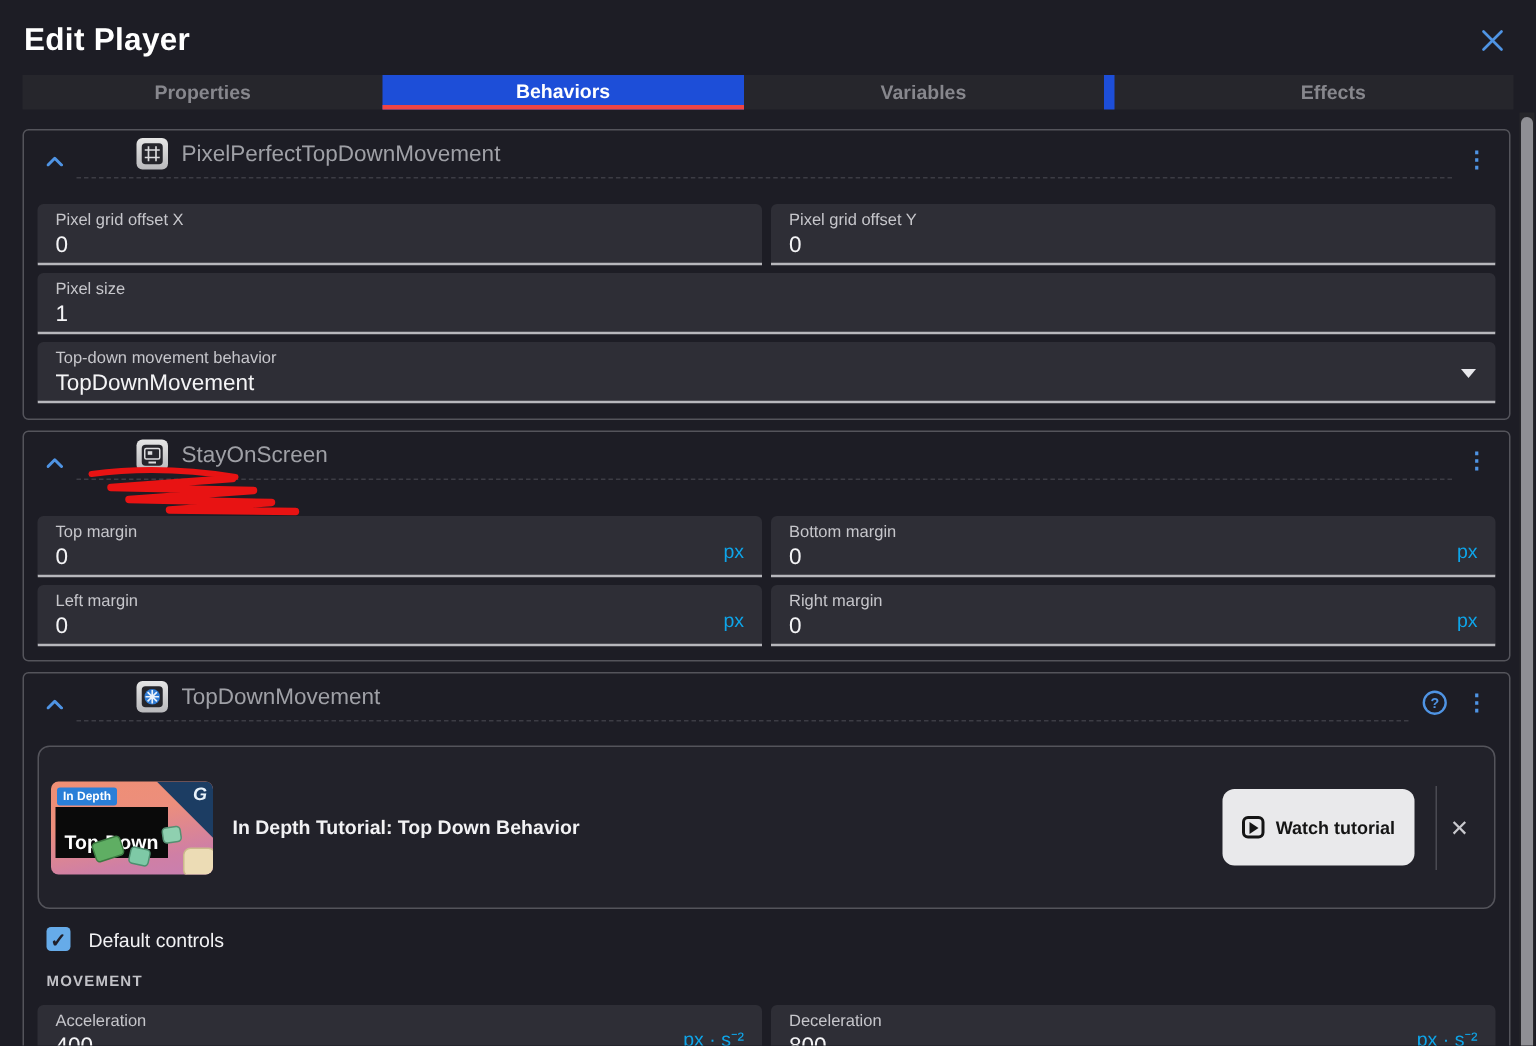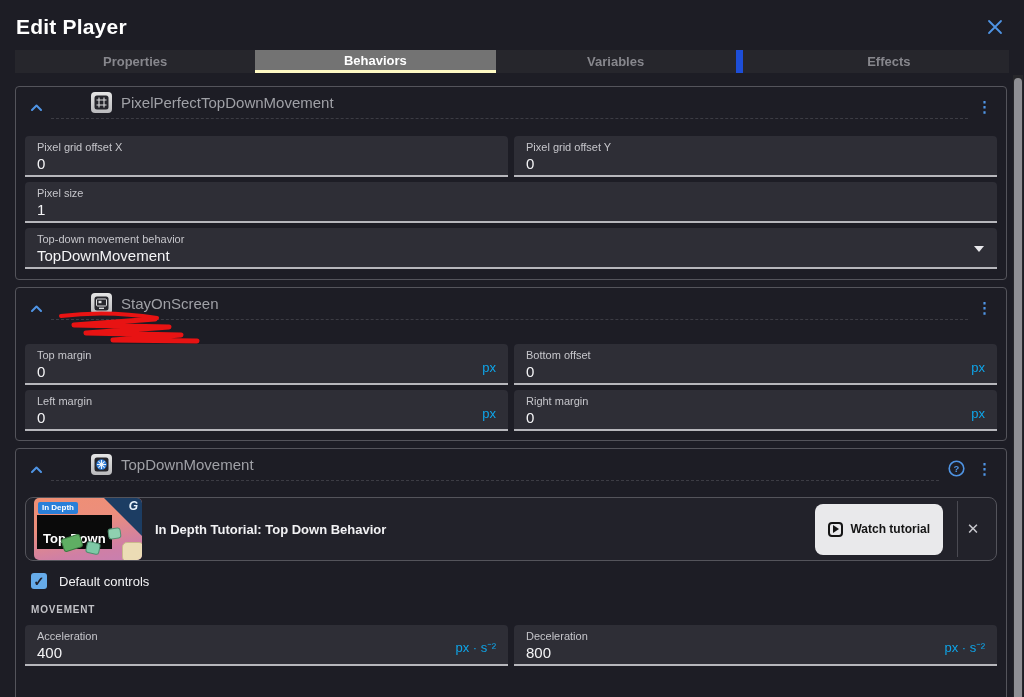--- a/index.html
+++ b/index.html
@@ -11,21 +11,21 @@
     position:relative;
   }
   
   .titlebar { display:flex; align-items:center; justify-content:space-between; padding:12px 16px 8px 16px; height:50px; }
   .dialog-title { font-size:21px; font-weight:bold; color:#ffffff; letter-spacing:0.2px; }
   .close-btn { width:22px; height:22px; display:flex; align-items:center; justify-content:center; cursor:pointer; margin-right:2px; }
 
   
   .tabbar { display:flex; margin:0 15px; height:23px; background:#26262c; }
   .tab { flex:1; display:flex; align-items:center; justify-content:center; font-size:13px; font-weight:bold; color:#87878d; cursor:pointer; position:relative; }
-  .tab.active { background:#737373; color:#ffffff; border-bottom:3px solid #fef9c3; }
+  .tab.active { background:#1d4ed8; color:#ffffff; border-bottom:3px solid #ef4444; }
   .tab.divided { border-left:7px solid #1d4ed8;padding-left:26px; }
 
   
   .content { padding:13px 17px 0 15px; }
   .panel { border:1px solid #54545b; border-radius:4px; margin-bottom:7px; background:#1d1d25; position:relative; }
   .panel-header { display:flex; align-items:center; gap:9px; padding:9px 14px 0 15px; height:32px; }
   .panel-title-wrap { flex:1; align-self:flex-end; border-bottom:1px dashed #3c3c44; padding-bottom:5px; display:flex; align-items:center; gap:9px;padding-left:40px; }
   .panel-title { font-size:15px; color:#9fa0a6; }
   .behavior-badge { width:21px; height:21px; border-radius:4px; background:linear-gradient(180deg,#e6e6e6,#b9b9bc); display:flex; align-items:center; justify-content:center; flex:none; }
   .header-icons { display:flex; align-items:center; gap:12px; padding-bottom:2px; }
@@ -35,21 +35,21 @@
   
   .frow { display:flex; gap:6px; margin:0 9px 5px 9px; }
   .field { flex:1; background:#2e2e36; border-radius:4px 4px 0 0; border-bottom:2px solid #b7b7bc; padding:5px 12px 3px 12px; height:41px; position:relative; cursor:text; }
   .flabel { font-size:11px; color:#c6c6cb; }
   .fvalue { font-size:15px; color:#f4f4f6; margin-top:2px; }
   .adorn { position:absolute; right:12px; bottom:8px; font-size:13px; color:#0ea5e9; }
   .caret { position:absolute; right:13px; top:18px; width:0; height:0; border-left:5px solid transparent; border-right:5px solid transparent; border-top:6px solid #e8e8ec; }
   .gap17 { height:17px; } .gap24 { height:24px; } .gap16 { height:16px; }
 
   
-  .banner { display:flex; align-items:center; border:1px solid #54545b; border-radius:8px; margin:0 9px; padding:7px 8px; height:64px; background:#22222a; }
+  .banner { display:flex; align-items:center; border:1px solid #54545b; border-radius:8px; margin:0 9px; padding:7px 8px; height:109px; background:#22222a; }
   .thumb { width:108px; height:62px; border-radius:5px; position:relative; overflow:hidden; flex:none;
            background:linear-gradient(168deg,#ef8f74 0%,#ec8e7c 38%,#cf7fa5 78%,#c77fb2 100%); }
   .thumb-badge { position:absolute; top:4px; left:4px; background:#2a7fd8; color:#fff; font-size:8px; font-weight:bold; padding:1px 4px 2px; border-radius:2px; }
   .thumb-title { position:absolute; top:17px; left:3px; background:#0a0a0a; color:#fff; font-size:13px; font-weight:bold; padding:16px 6px 3px; }
   .thumb-corner { position:absolute; top:0; right:0; width:38px; height:38px; background:#1c3d63; clip-path:polygon(100% 0,0 0,100% 100%); }
   .thumb-logo { position:absolute; top:1px; right:4px; color:#e8f2fa; font-size:12px; font-weight:bold; font-style:italic; }
   .gem { position:absolute; border-radius:3px; }
   .banner-title { flex:1; margin-left:13px; font-size:13px; font-weight:bold; color:#f2f2f4; }
   .watch-btn { display:flex; align-items:center; gap:7px; background:#e9e9eb; color:#151515; border-radius:8px; padding:18px 13px; font-size:12px; font-weight:bold; cursor:pointer; flex:none; }
   .play-ic { width:15px; height:15px; border:2px solid #151515; border-radius:4px; display:flex; align-items:center; justify-content:center; }
@@ -165,21 +165,21 @@
       </div>
     </div>
     <div class="gap24"></div>
     <div class="frow">
       <div class="field">
         <div class="flabel">Top margin</div>
         <div class="fvalue">0</div>
         <span class="adorn">px</span>
       </div>
       <div class="field">
-        <div class="flabel">Bottom offset</div>
+        <div class="flabel">Bottom margin</div>
         <div class="fvalue">0</div>
         <span class="adorn">px</span>
       </div>
     </div>
     <div class="frow" style="margin-bottom:9px;">
       <div class="field">
         <div class="flabel">Left margin</div>
         <div class="fvalue">0</div>
         <span class="adorn">px</span>
       </div>

